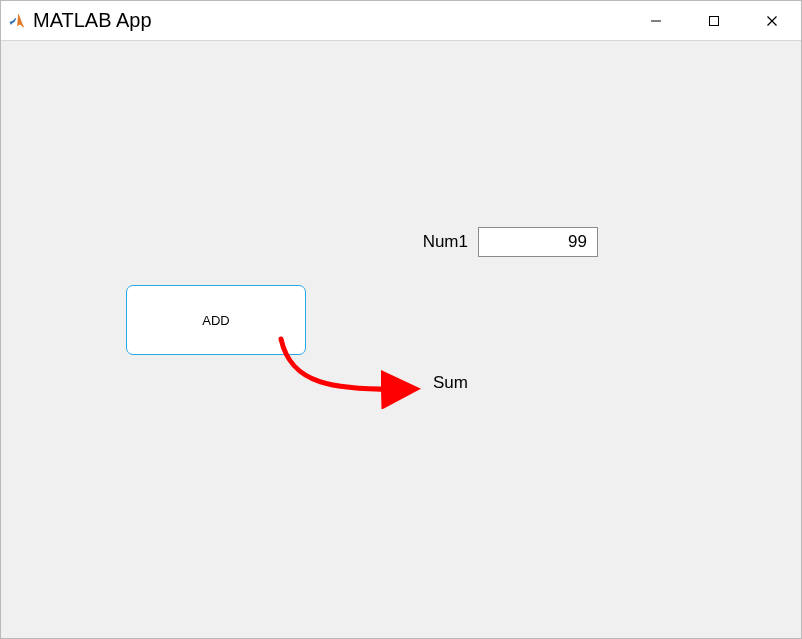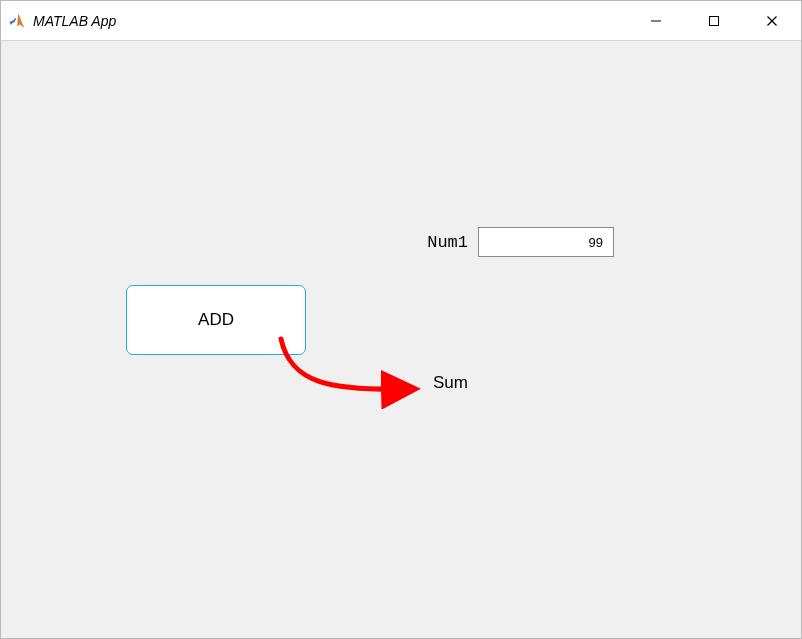--- a/index.html
+++ b/index.html
@@ -11,58 +11,58 @@
       display: flex; flex-direction: column;
     }
     .titlebar {
       height: 40px;
       background: #ffffff;
       display: flex; align-items: center;
       border-bottom: 1px solid #d7d7d7;
       padding-left: 8px;
     }
     .titlebar .app-icon { width: 16px; height: 16px; margin-right: 8px; }
-    .titlebar .title { font-size: 14px; color: #000; flex: 0 0 auto; font-style: italic; }
+    .titlebar .title { font-size: 20px; color: #000; flex: 0 0 auto; }
     .titlebar .spacer { flex: 1 1 auto; }
     .win-controls { display: flex; height: 100%; }
     .win-btn {
       width: 58px; height: 100%;
       display: flex; align-items: center; justify-content: center;
       background: transparent;
     }
     .client {
       flex: 1 1 auto;
       background: #f0f0f0;
       position: relative;
     }
     .add-button {
       position: absolute;
       left: 125px; top: 244px;
       width: 180px; height: 70px;
       border: 1.5px solid #2aa7e8;
       border-radius: 7px;
       background: #ffffff;
       display: flex; align-items: center; justify-content: center;
-      font-size: 17px; color: #000;
+      font-size: 13px; color: #000;
       cursor: pointer;
     }
     .field-row {
       position: absolute;
       display: flex; align-items: center;
       gap: 10px;
     }
     .field-label {
       font-size: 17px; color: #000;
       text-align: right;
     }
     .field-input {
-      width: 136px; height: 30px;
+      width: 120px; height: 30px;
       border: 1px solid #8b8b8b;
       background: #ffffff;
-      font-size: 13px; color: #000;
+      font-size: 17px; color: #000;
       text-align: right;
       padding-right: 10px;
       line-height: 28px;
     }
     .arrow {
       position: absolute;
       left: 260px; top: 288px;
       width: 170px; height: 80px;
       pointer-events: none;
     }
@@ -101,21 +101,21 @@
     </div>
   </div>
 
   <div class="client">
 
     <div class="add-button">
       <span>ADD</span>
     </div>
 
     <div class="field-row" style="left:405px; top:186px;">
-      <span class="field-label" style="width:62px;font-family:Liberation Mono, monospace;">Num1</span>
+      <span class="field-label" style="width:62px;">Num1</span>
       <input class="field-input" type="text" value="99" style="">
     </div>
 
 
     <div class="field-row" style="left:415px; top:332px;">
       <span class="field-label" style="width:52px;">Sum</span>
     </div>
 
     <svg class="arrow" viewBox="0 0 170 80">
       <defs>

